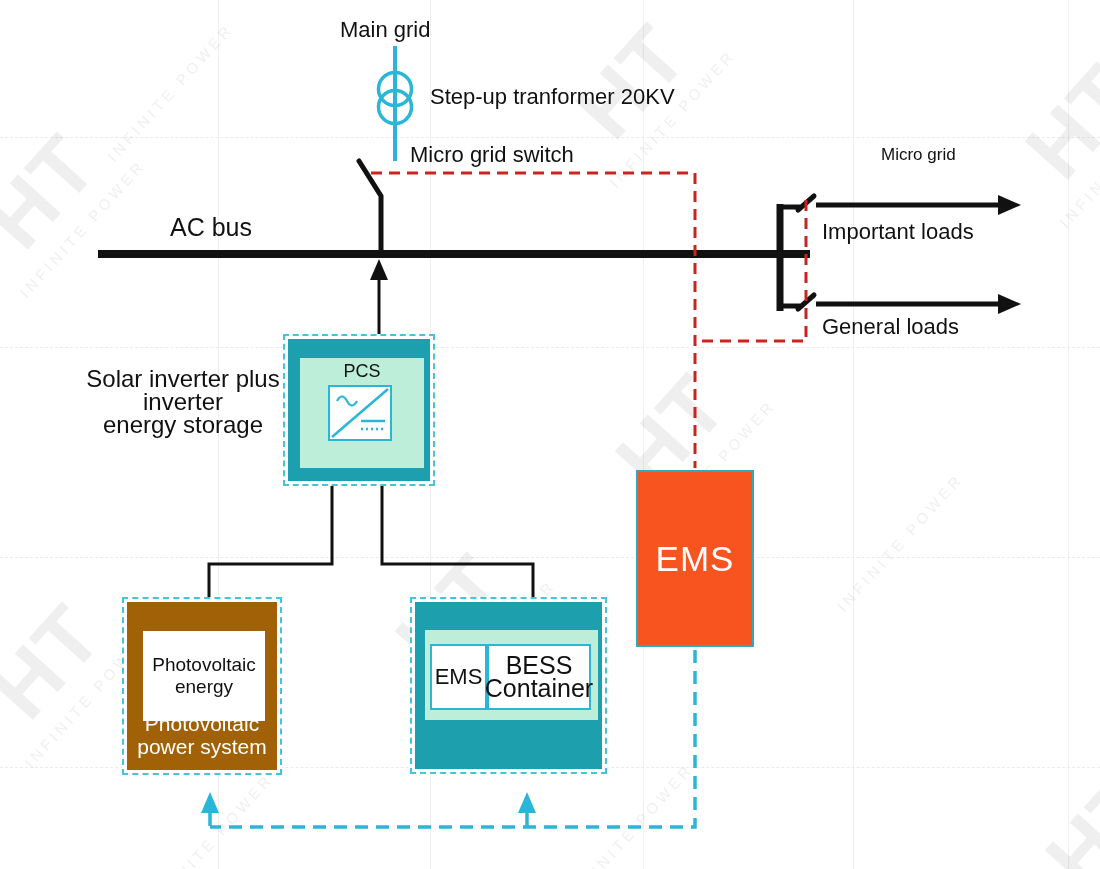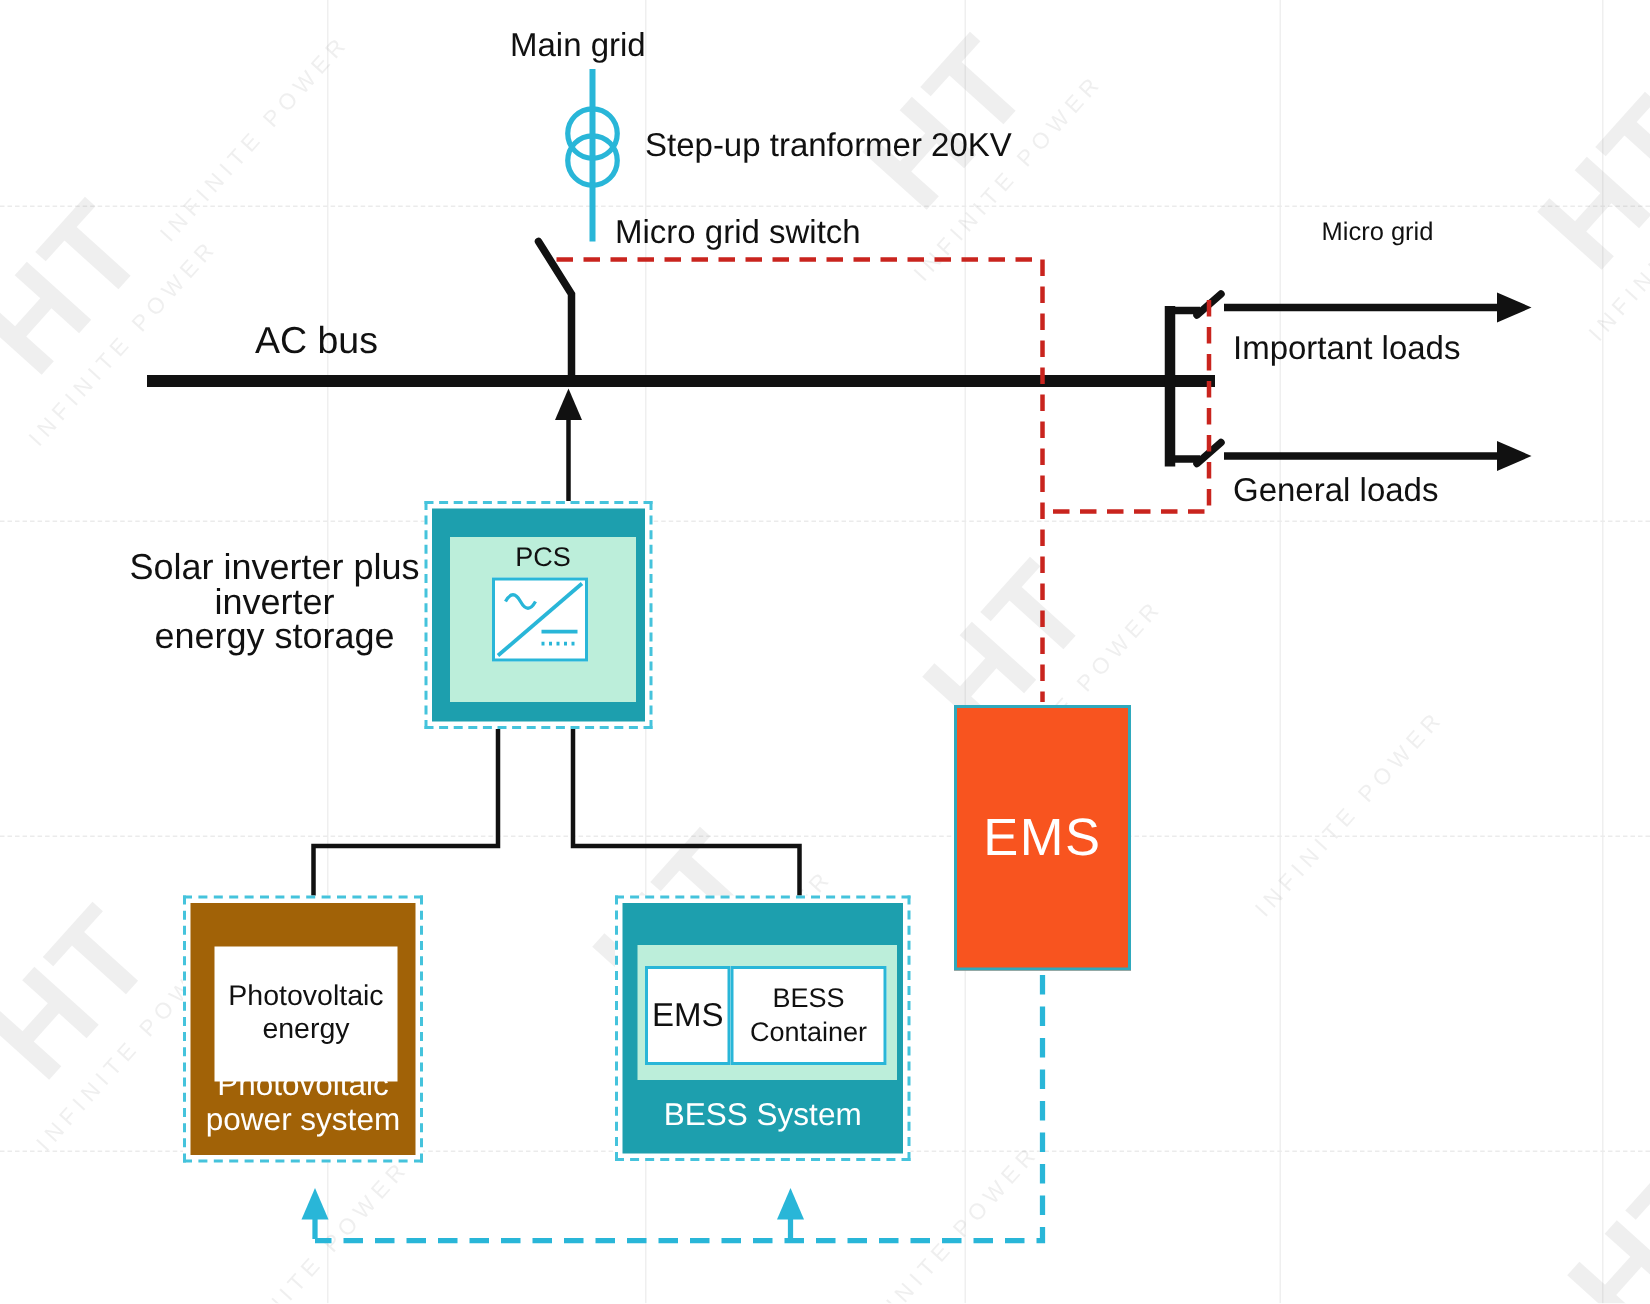--- a/index.html
+++ b/index.html
@@ -45,21 +45,21 @@
   .pv-fill{background:#a16207;}
   .pv-white{position:absolute;left:16px;top:29px;width:122px;height:90px;background:#fff;display:flex;flex-direction:column;align-items:center;justify-content:center;font-size:19px;line-height:22px;color:#111;}
   .pv-caption{position:absolute;left:0;bottom:12px;width:100%;text-align:center;color:#fff;font-size:21px;line-height:23px;}
 
   
   .bess-outer{left:410px;top:597px;width:193px;height:173px;}
   .bess-fill{background:#1d9fae;}
   .bess-mint{position:absolute;left:10px;top:28px;width:173px;height:90px;background:#bceeda;}
   .bess-white{position:absolute;background:#fff;border:2px solid #29b6d8;box-sizing:border-box;display:flex;flex-direction:column;align-items:center;justify-content:center;color:#111;}
   .bess-ems{left:5px;top:14px;width:57px;height:66px;font-size:22px;}
-  .bess-container{left:62px;top:14px;width:104px;height:66px;font-size:18px;line-height:23px;}
+  .bess-container{left:62px;top:14px;width:104px;height:66px;font-size:25px;line-height:23px;}
   .bess-caption{position:absolute;left:0;bottom:13px;width:100%;text-align:center;color:#fff;font-size:21px;}
 </style>
 </head>
 <body>
 
 <div id="stage">
 
   <div class="gridline v" style="left:218px"></div>
   <div class="gridline v" style="left:430px"></div>
   <div class="gridline v" style="left:643px"></div>
@@ -217,17 +217,16 @@
     <div class="fill bess-fill">
       <div class="bess-mint">
         <div class="bess-white bess-ems">
           <div>EMS</div>
         </div>
         <div class="bess-white bess-container">
           <div>BESS</div>
           <div>Container</div>
         </div>
       </div>
-      <div class="bess-caption">BESS System</div>
     </div>
   </div>
 
 </div>
 
 </body></html>

